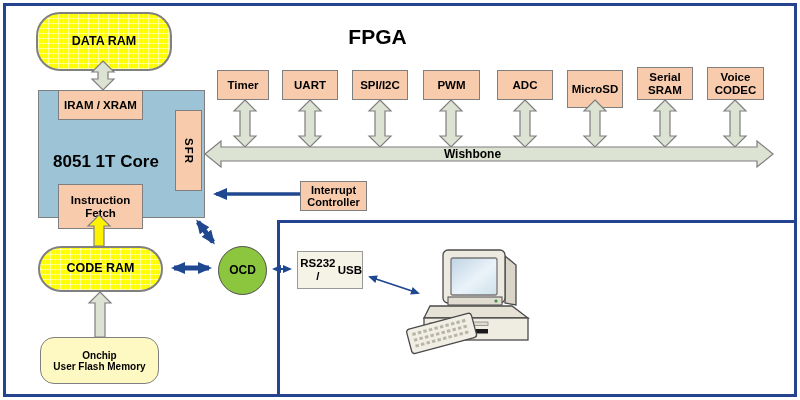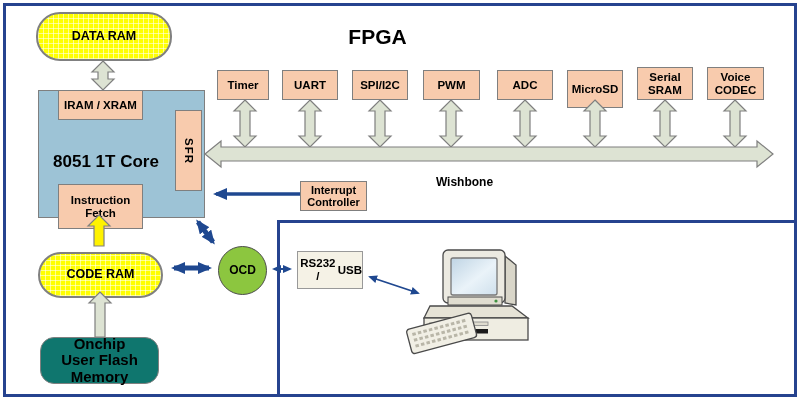--- a/index.html
+++ b/index.html
@@ -15,22 +15,22 @@
        font-weight:bold;line-height:1.1;}
   .peach{background:#F8CBAD;border:1px solid #7F7F7F;font-size:11.5px;}
   .pill{background-color:#FFFF00;border:2px solid #808080;border-radius:24px;font-size:12.5px;
         background-image:
           repeating-linear-gradient(0deg, rgba(255,255,255,.55) 0 1px, transparent 1px 5px),
           repeating-linear-gradient(90deg, rgba(255,255,255,.55) 0 1px, transparent 1px 5px);}
   .core{background:#9DC3D6;border:1px solid #7F7F7F;}
   .core-label{left:46px;top:152px;width:120px;text-align:center;font-weight:bold;font-size:17px;}
   .sfr{writing-mode:vertical-rl;font-weight:bold;font-size:11.5px;letter-spacing:1px;
        display:flex;align-items:center;justify-content:center;}
-  .flashbox{background:#0f766e;border:1.5px solid #808080;border-radius:14px;
-            font-size:15px;flex-direction:column;text-align:center;}
+  .flashbox{background:#fef9c3;border:1.5px solid #808080;border-radius:14px;
+            font-size:10px;flex-direction:column;text-align:center;}
   .rsbox{background:#F5F2E6;border:1px solid #999;font-size:11.5px;flex-direction:row;}
   .ocd{background:#8CC63F;border:1.5px solid #4d4d4d;border-radius:50%;font-size:12px;}
   .title{font-weight:bold;font-size:21px;text-align:center;}
   .bus-label{font-weight:bold;font-size:12px;text-align:center;line-height:14px;}
   .pc-label{font-weight:bold;font-size:12.5px;text-align:center;}
   svg{position:absolute;left:0;top:0;}
   .sage{fill:#DDE3D3;stroke:#7F7F7F;stroke-width:1.2;}
   .yel{fill:#FFF200;stroke:#808080;stroke-width:1.2;}
   .blu{stroke:#1F4890;fill:none;}
 </style>
@@ -38,41 +38,41 @@
 <body>
 
 <div id="stage">
 
   <div class="abs outer-border"></div>
   <div class="abs cut-h"></div>
   <div class="abs cut-v"></div>
 
   <div class="abs title" style="left:320px;top:25px;width:115px;">FPGA</div>
 
-  <div class="abs pill box" style="left:36px;top:12px;width:136px;height:49px;">DATA RAM</div>
+  <div class="abs pill box" style="left:36px;top:12px;width:136px;height:59px;">DATA RAM</div>
 
   <div class="abs core" style="left:38px;top:90px;width:167px;height:128px;"></div>
   <div class="abs core-label">8051 1T Core</div>
 
   <div class="abs peach box" style="left:58px;top:90px;width:85px;height:30px;">IRAM / XRAM</div>
   <div class="abs peach box" style="left:58px;top:184px;width:85px;height:45px;padding:0 12px;">Instruction Fetch</div>
   <div class="abs peach sfr" style="left:175px;top:110px;width:27px;height:81px;">SFR</div>
 
   <div class="abs peach box" style="left:300px;top:181px;width:67px;height:30px;padding:0 4px;font-size:11px;">Interrupt Controller</div>
 
   <div class="abs peach box" style="left:217px;top:70px;width:52px;height:30px;">Timer</div>
   <div class="abs peach box" style="left:282px;top:70px;width:56px;height:30px;">UART</div>
   <div class="abs peach box" style="left:352px;top:70px;width:56px;height:30px;">SPI/I2C</div>
   <div class="abs peach box" style="left:423px;top:70px;width:57px;height:30px;">PWM</div>
   <div class="abs peach box" style="left:497px;top:70px;width:56px;height:30px;">ADC</div>
   <div class="abs peach box" style="left:567px;top:70px;width:56px;height:38px;">MicroSD</div>
   <div class="abs peach box" style="left:637px;top:67px;width:56px;height:33px;padding:0 6px;">Serial SRAM</div>
   <div class="abs peach box" style="left:707px;top:67px;width:57px;height:33px;padding:0 6px;">Voice CODEC</div>
 
-  <div class="abs pill box" style="left:38px;top:246px;width:125px;height:46px;margin-top:6px;">CODE RAM</div>
+  <div class="abs pill box" style="left:38px;top:246px;width:125px;height:46px;">CODE RAM</div>
 
   <div class="abs flashbox box" style="left:40px;top:337px;width:119px;height:47px;">
     <span>Onchip</span>
     <span>User Flash Memory</span>
   </div>
 
   <div class="abs ocd box" style="left:218px;top:246px;width:49px;height:49px;">OCD</div>
 
   <div class="abs rsbox box" style="left:297px;top:251px;width:66px;height:38px;">
     <span>RS232 /</span>
@@ -135,16 +135,16 @@
 
       <g transform="translate(406,330) rotate(-15)">
         <rect x="0" y="0" width="67" height="25" rx="3" fill="#F1EFE5"></rect>
         <line x1="5" y1="6" x2="62" y2="6" stroke="#b9b6a8" stroke-width="3" stroke-dasharray="3.5 2.2"></line>
         <line x1="5" y1="12" x2="62" y2="12" stroke="#b9b6a8" stroke-width="3" stroke-dasharray="3.5 2.2"></line>
         <line x1="5" y1="18" x2="62" y2="18" stroke="#b9b6a8" stroke-width="3" stroke-dasharray="3.5 2.2"></line>
       </g>
     </g>
   </svg>
 
-  <div class="abs bus-label" style="left:392px;top:147px;width:145px;margin-top:28px;">Wishbone</div>
+  <div class="abs bus-label" style="left:400px;top:147px;width:145px;">Wishbone</div>
 
 
 </div>
 
 </body></html>

